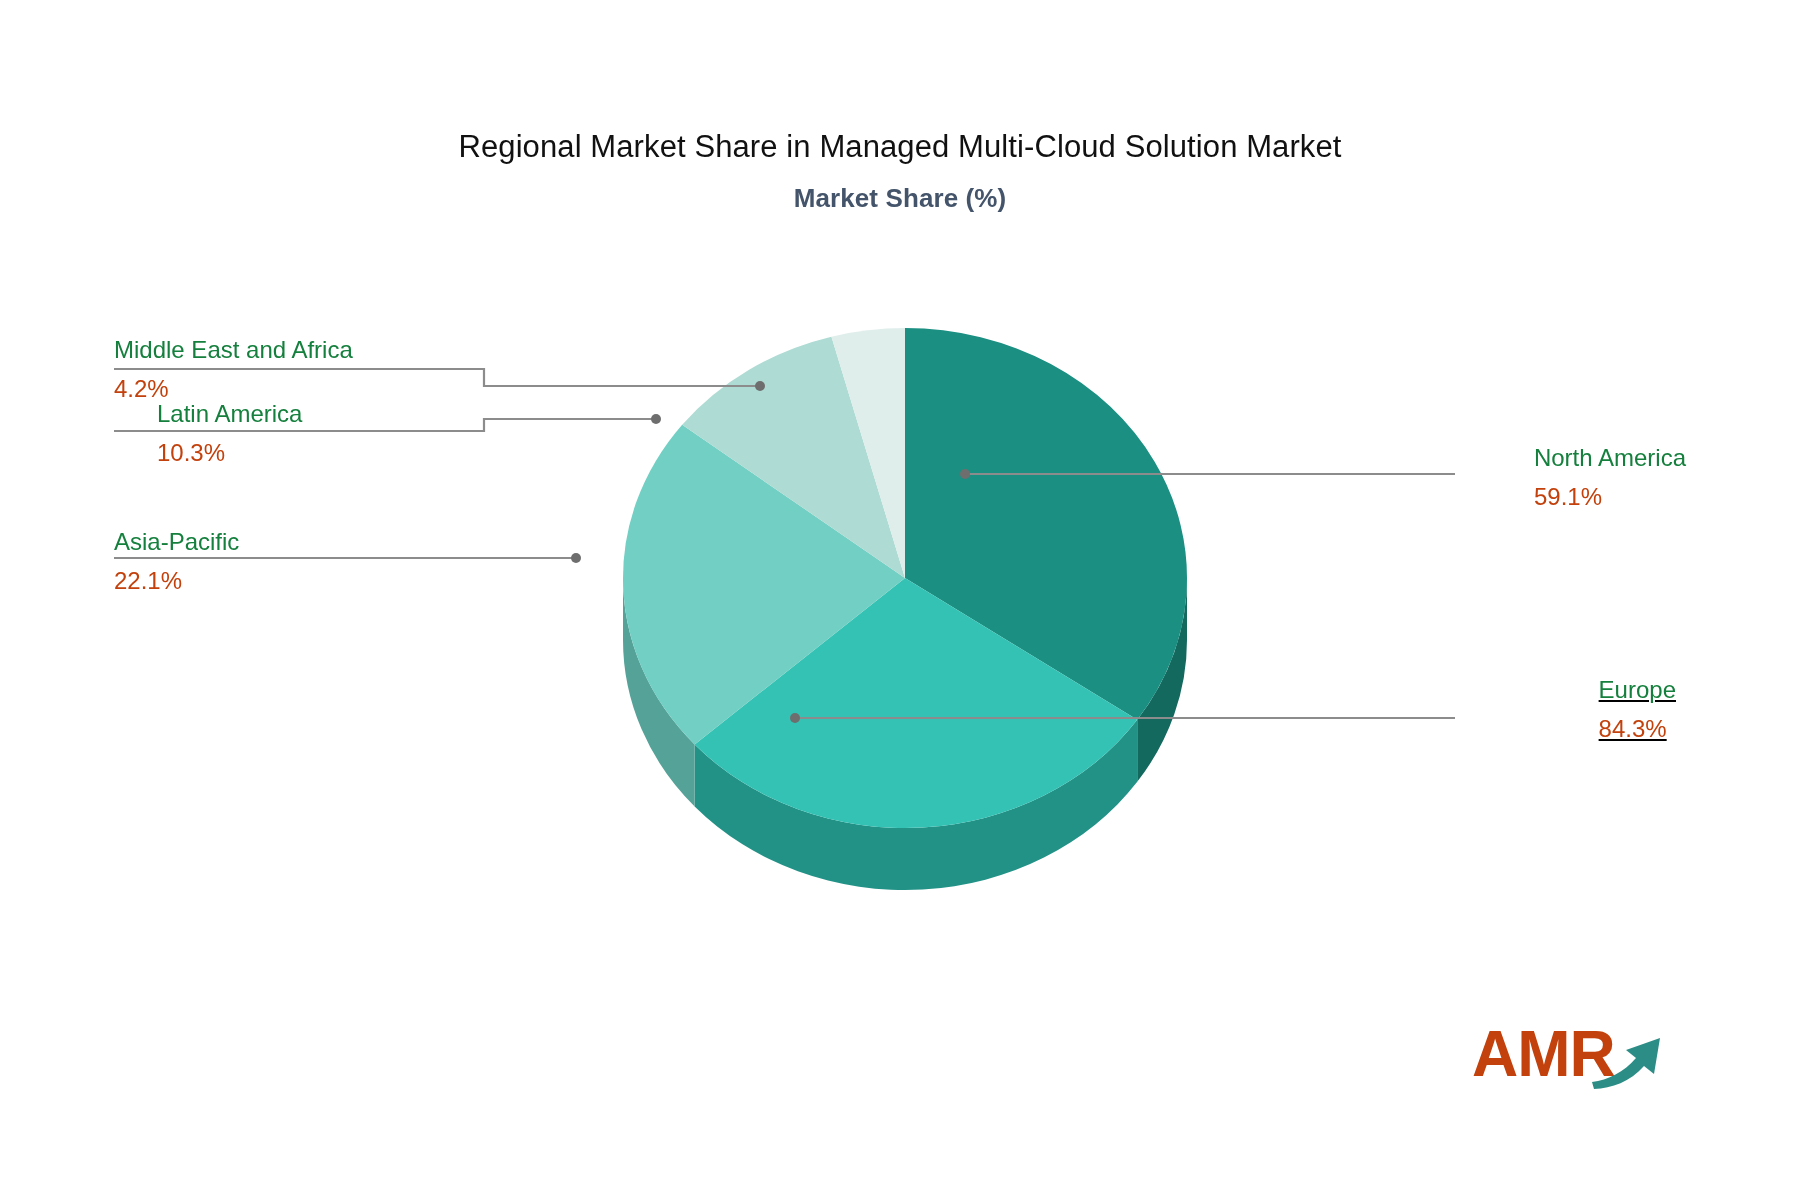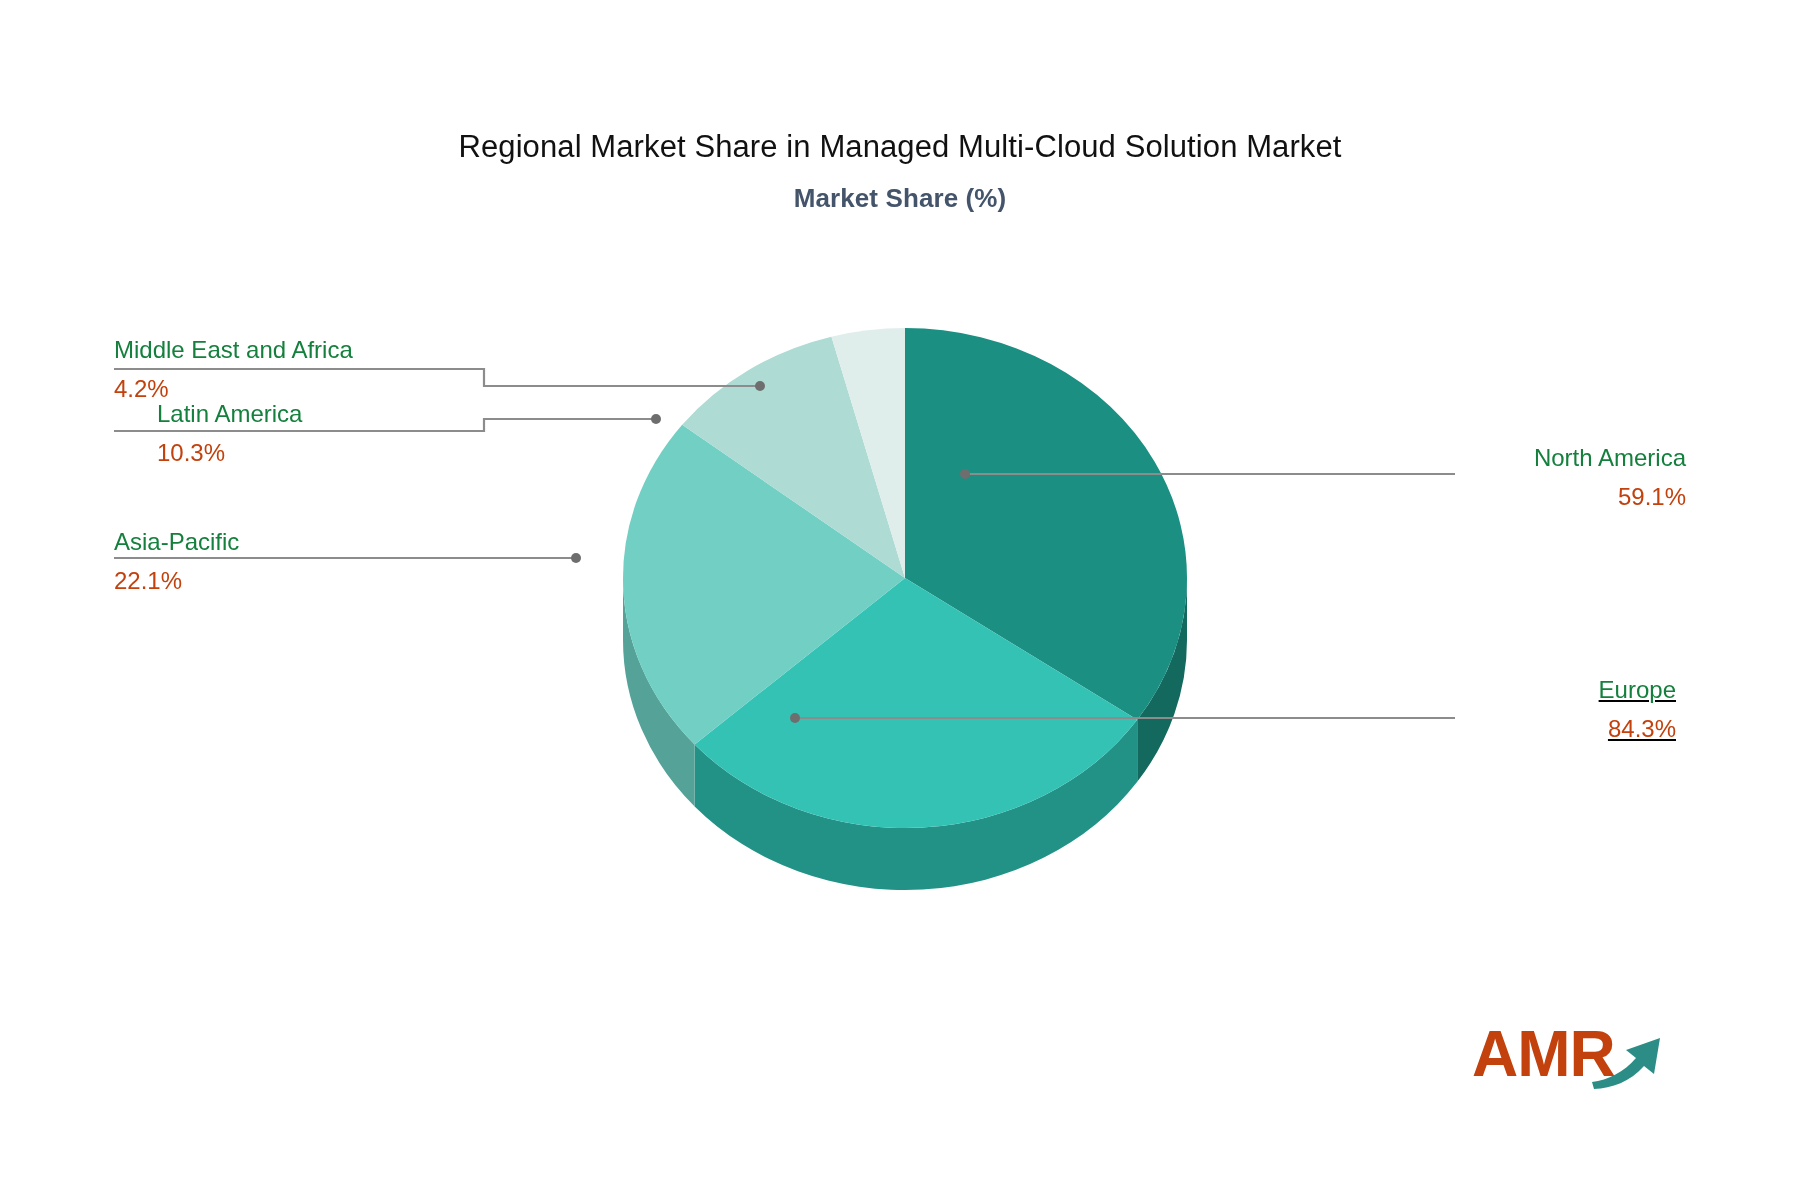--- a/index.html
+++ b/index.html
@@ -69,21 +69,21 @@
     display: block;
   }
   .callout .cl-value {
     font-size: 24px;
     color: #c2410c;
     line-height: 1.15;
     display: block;
     margin-top: 11px;
   }
   .callout.left  { text-align: left;  }
-  .callout.right { text-align: right; }
+  .callout.right { text-align: left; }
 
   
   #amr-logo {
     position: absolute;
     left: 1472px;
     top: 1022px;
     width: 190px;
     height: 72px;
   }
   .amr-text {

